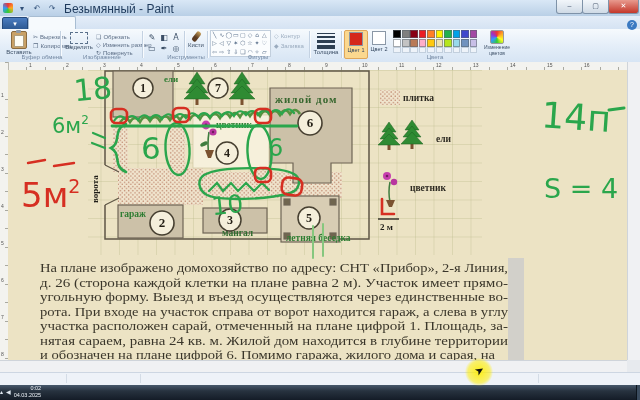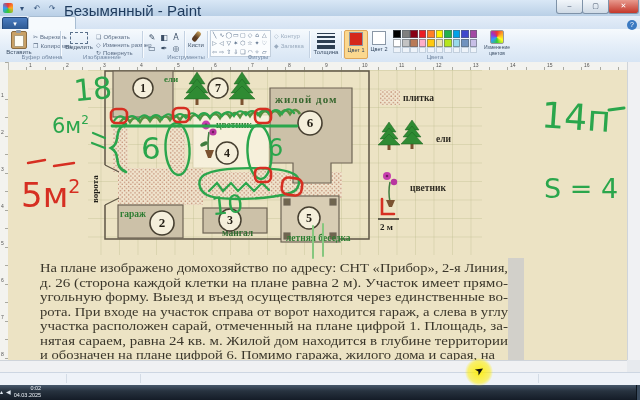--- a/index.html
+++ b/index.html
@@ -3,21 +3,21 @@
 <meta charset="utf-8">
 <style>
   html,body{margin:0;padding:0;width:640px;height:400px;overflow:hidden;
     font-family:"Liberation Sans",sans-serif;background:#ece3c4;position:relative;}
   .abs{position:absolute;}
   
   #titlebar{left:0;top:0;width:640px;height:16px;
     background:linear-gradient(#d9e7f6,#b9cfe6);border-bottom:1px solid #9fb4cc;}
   #titlebar .qat{left:3px;top:2px;height:12px;display:flex;gap:3px;align-items:center;}
   .qicon{width:12px;height:11px;font-size:8px;line-height:11px;text-align:center;color:#33527a;}
-  #win-title{left:64px;top:2px;font-size:15px;color:#1e3a5c;}
+  #win-title{left:64px;top:2px;font-size:12px;color:#1e3a5c;}
   .winbtn{top:0;height:13px;width:25px;border:1px solid #7e92a8;border-top:none;
     background:linear-gradient(#f2f6fa,#cfdae6);border-radius:0 0 3px 3px;
     font-size:7px;text-align:center;line-height:12px;color:#44546a;}
   #btn-close{background:linear-gradient(#e89a8e,#c4372a);color:#fff;width:29px;}
   
   #tabrow{left:0;top:16px;width:640px;height:13px;background:linear-gradient(#e4edf8,#d5e3f3);}
   #menu-btn{left:2px;top:17px;width:24px;height:12px;border-radius:2px 2px 0 0;
     background:linear-gradient(#4a7cc0,#2a568f);color:#fff;font-size:7px;text-align:center;line-height:11px;border:1px solid #24487a;}
   .tab{top:16px;height:13px;font-size:8px;line-height:13px;padding:12px 8px;color:#23405e;}
   .tab.active{background:#f6fafd;border:1px solid #a8bdd2;border-bottom:none;border-radius:2px 2px 0 0;}

